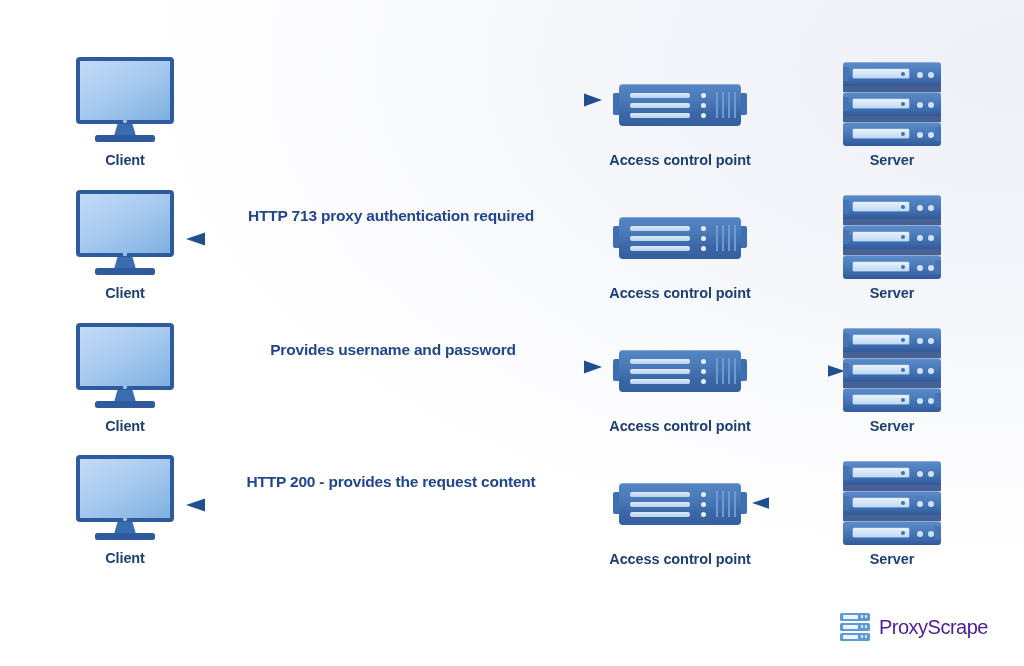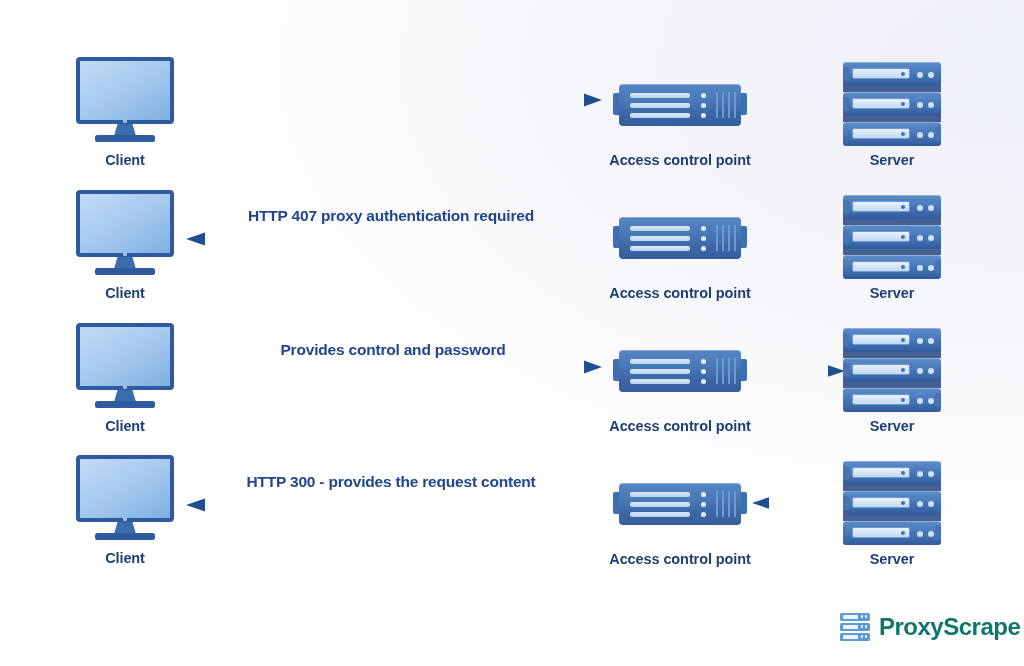--- a/index.html
+++ b/index.html
@@ -105,21 +105,21 @@
 
   
   .logo{position:absolute;display:flex;align-items:center;gap:9px;}
   .logo-mark{width:30px;height:28px;position:relative;}
   .lg-unit{position:absolute;left:0;width:30px;height:7.5px;border-radius:1.5px;
     background:#5e9bd6;box-sizing:border-box;}
   .lg-unit.l1{top:0;} .lg-unit.l2{top:10px;} .lg-unit.l3{top:20px;}
   .lg-slot{position:absolute;left:2.5px;top:1.6px;width:15px;height:4.2px;background:#eef4fc;border-radius:1px;}
   .lg-d{position:absolute;top:2.2px;width:2.6px;height:2.6px;background:#eef4fc;border-radius:50%;}
   .lg-d.d1{left:20.5px;} .lg-d.d2{left:24.6px;}
-  .logo-text{font-size:24px;font-weight:bold;color:#0f766e;letter-spacing:-0.5px;}
+  .logo-text{font-size:20px;font-weight:normal;color:#4c1d95;letter-spacing:-0.5px;}
 </style>
 </head>
 <body>
 
 <div id="stage">
 
   <div class="node" style="left:76px;top:57px;">
     <div class="monitor">
       <div class="mon-bezel"></div>
       <div class="mon-neck"></div>
@@ -191,21 +191,21 @@
 
   <div class="node" style="left:76px;top:190px;">
     <div class="monitor">
       <div class="mon-bezel"></div>
       <div class="mon-neck"></div>
       <div class="mon-base"></div>
     </div>
   </div>
   <div class="lbl" style="left:76px;top:285px;width:98px;">Client</div>
 
-  <div class="msg" style="left:186px;top:207px;width:410px;">HTTP 407 proxy authentication required</div>
+  <div class="msg" style="left:186px;top:207px;width:410px;">HTTP 713 proxy authentication required</div>
   <div class="arrow" style="left:186px;top:232px;">
     <svg width="416" height="14" viewBox="0 0 416 14">
       <defs>
           <linearGradient id="gR2" x1="0" y1="0" x2="1" y2="0">
         <stop offset="0" stop-color="#1f4f8f" stop-opacity="1"></stop>
         <stop offset="0.45" stop-color="#1f4f8f" stop-opacity="0.75"></stop>
         <stop offset="1" stop-color="#1f4f8f" stop-opacity="0"></stop>
       </linearGradient>
         </defs>
       <line x1="18" y1="7" x2="416" y2="7" stroke="url(#gR2)" stroke-width="2.4"></line>
@@ -262,21 +262,21 @@
 
   <div class="node" style="left:76px;top:323px;">
     <div class="monitor">
       <div class="mon-bezel"></div>
       <div class="mon-neck"></div>
       <div class="mon-base"></div>
     </div>
   </div>
   <div class="lbl" style="left:76px;top:418px;width:98px;">Client</div>
 
-  <div class="msg" style="left:188px;top:341px;width:410px;">Provides control and password</div>
+  <div class="msg" style="left:188px;top:341px;width:410px;">Provides username and password</div>
   <div class="arrow" style="left:188px;top:360px;">
     <svg width="414" height="14" viewBox="0 0 414 14">
       <defs>
           <linearGradient id="gR3" x1="0" y1="0" x2="1" y2="0">
         <stop offset="0" stop-color="#1f4f8f" stop-opacity="0"></stop>
         <stop offset="0.55" stop-color="#1f4f8f" stop-opacity="0.75"></stop>
         <stop offset="1" stop-color="#1f4f8f" stop-opacity="1"></stop>
       </linearGradient>
         </defs>
       <line x1="0" y1="7" x2="400" y2="7" stroke="url(#gR3)" stroke-width="2.4"></line>
@@ -347,21 +347,21 @@
 
   <div class="node" style="left:76px;top:455px;">
     <div class="monitor">
       <div class="mon-bezel"></div>
       <div class="mon-neck"></div>
       <div class="mon-base"></div>
     </div>
   </div>
   <div class="lbl" style="left:76px;top:550px;width:98px;">Client</div>
 
-  <div class="msg" style="left:186px;top:473px;width:410px;">HTTP 300 - provides the request content</div>
+  <div class="msg" style="left:186px;top:473px;width:410px;">HTTP 200 - provides the request content</div>
   <div class="arrow" style="left:186px;top:498px;">
     <svg width="418" height="14" viewBox="0 0 418 14">
       <defs>
           <linearGradient id="gR4" x1="0" y1="0" x2="1" y2="0">
         <stop offset="0" stop-color="#1f4f8f" stop-opacity="1"></stop>
         <stop offset="0.45" stop-color="#1f4f8f" stop-opacity="0.75"></stop>
         <stop offset="1" stop-color="#1f4f8f" stop-opacity="0"></stop>
       </linearGradient>
         </defs>
       <line x1="18" y1="7" x2="418" y2="7" stroke="url(#gR4)" stroke-width="2.4"></line>

